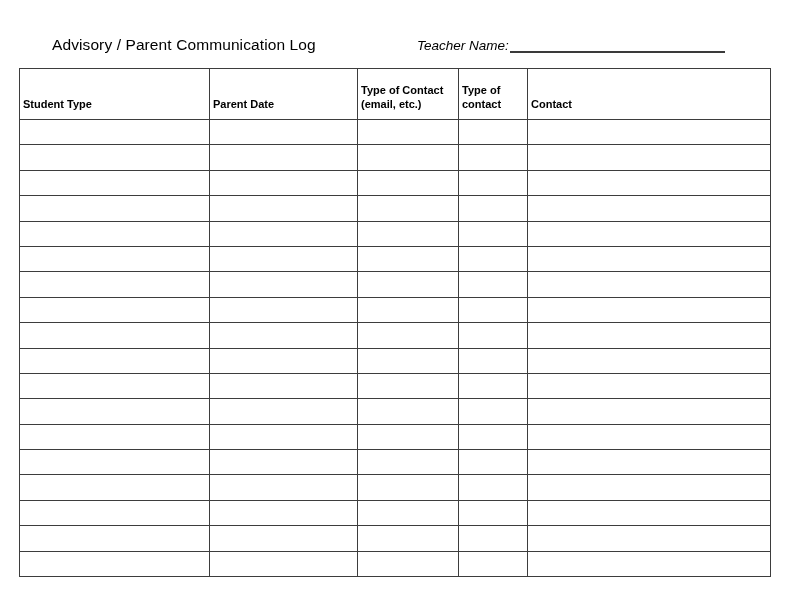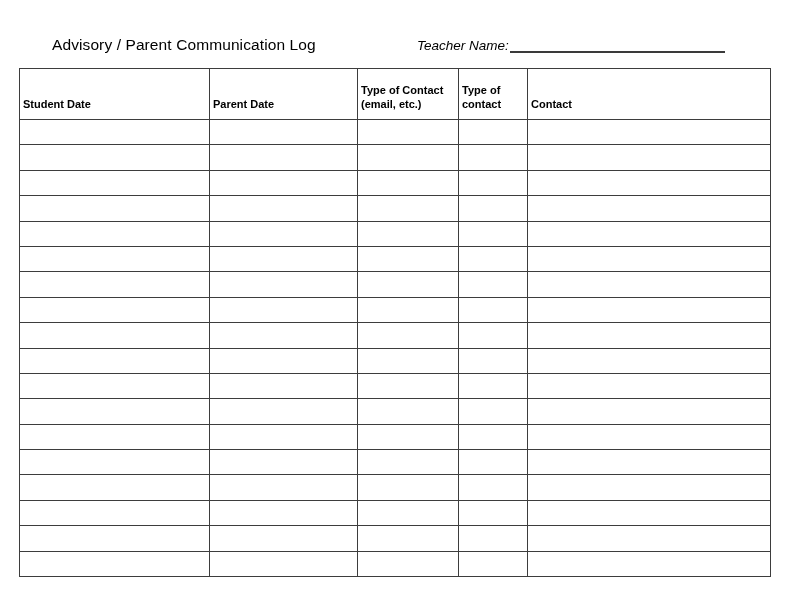--- a/index.html
+++ b/index.html
@@ -114,21 +114,21 @@
 <table id="log-table">
   <colgroup>
     <col class="c-student">
     <col class="c-parent">
     <col class="c-type">
     <col class="c-date">
     <col class="c-comments">
   </colgroup>
   <thead>
     <tr>
-      <th>Student Date</th>
+      <th>Student Type</th>
       <th>Parent Date</th>
       <th>Type of Contact
 (email, etc.)</th>
       <th>Type of
 contact</th>
       <th>Contact</th>
     </tr>
   </thead>
   <tbody id="log-table-body">
 

